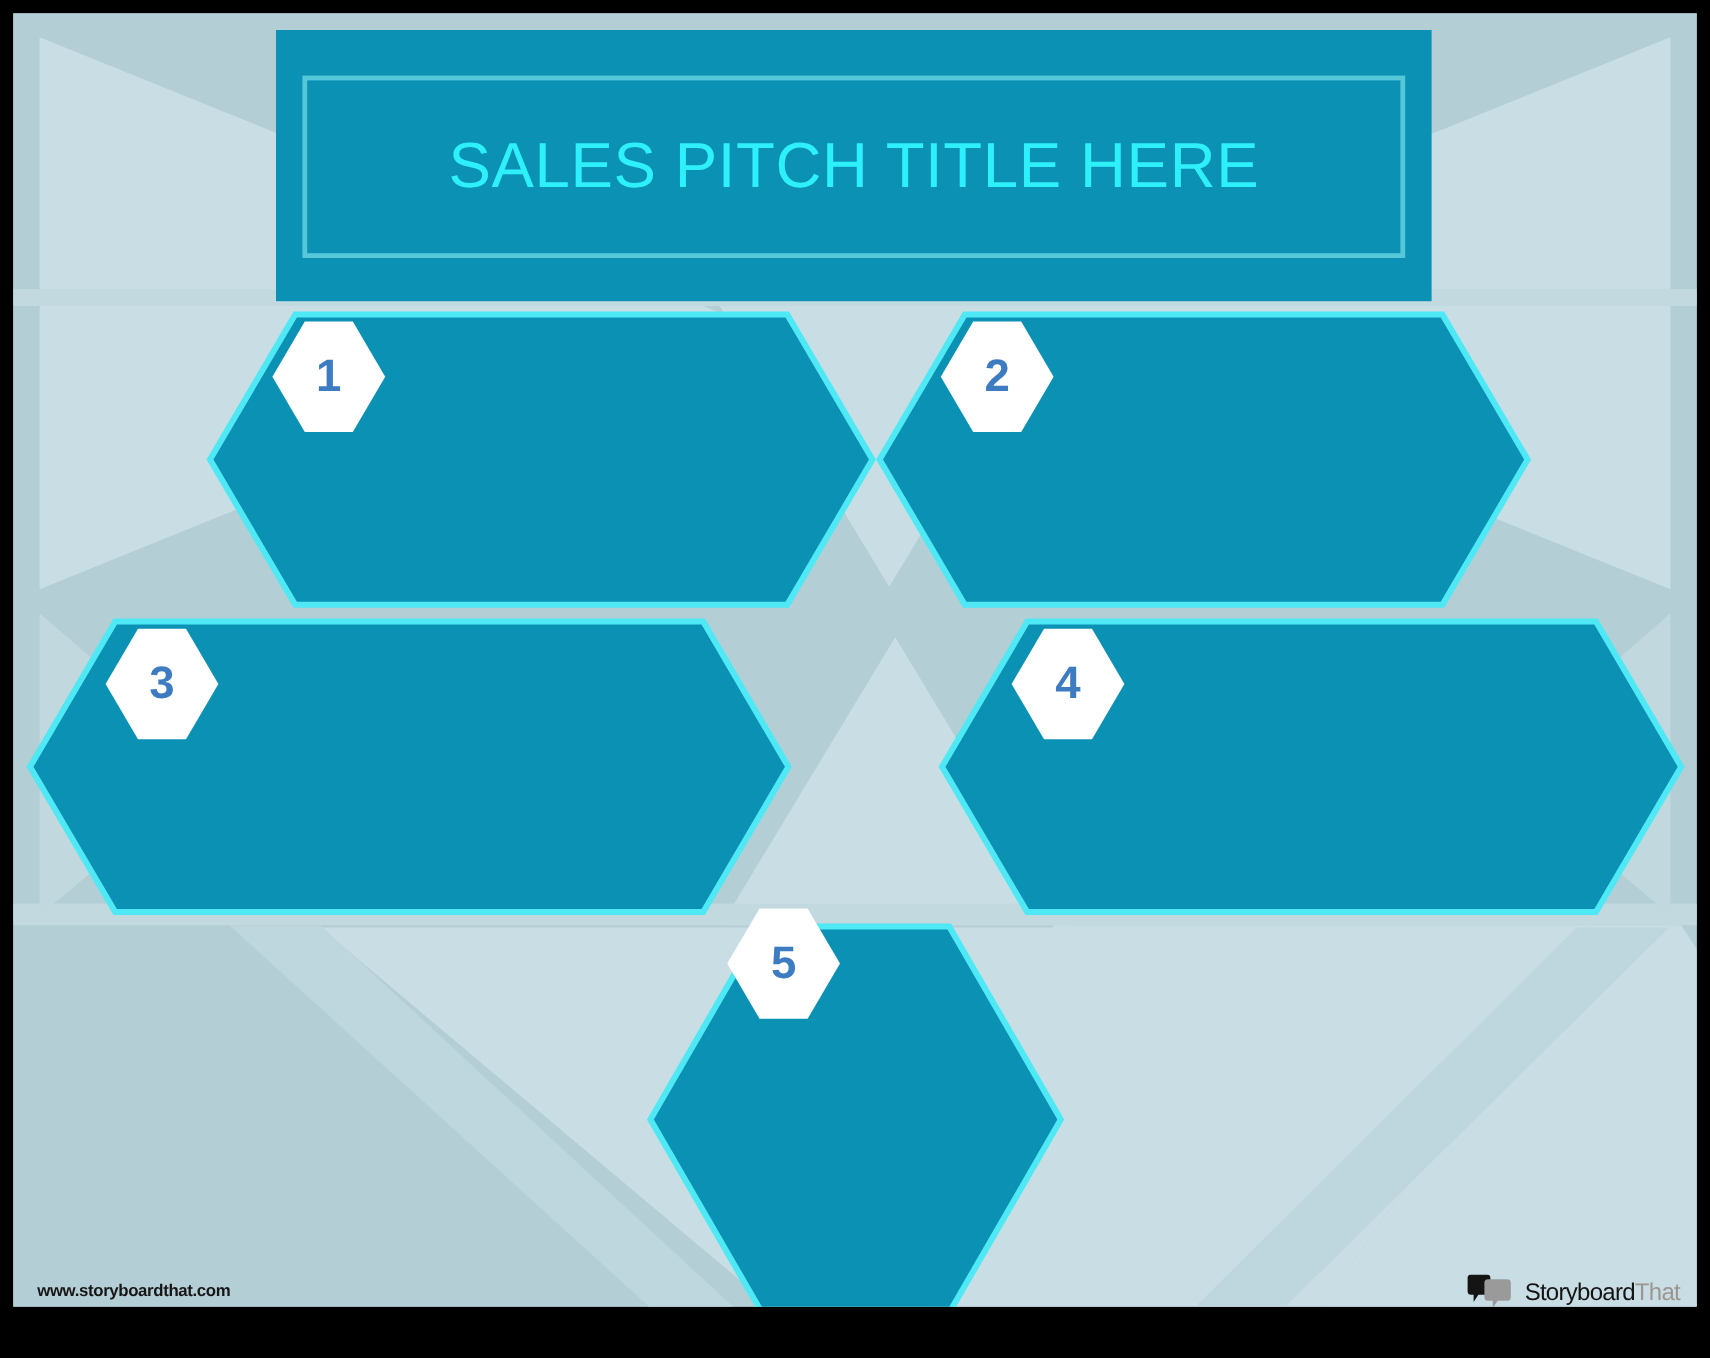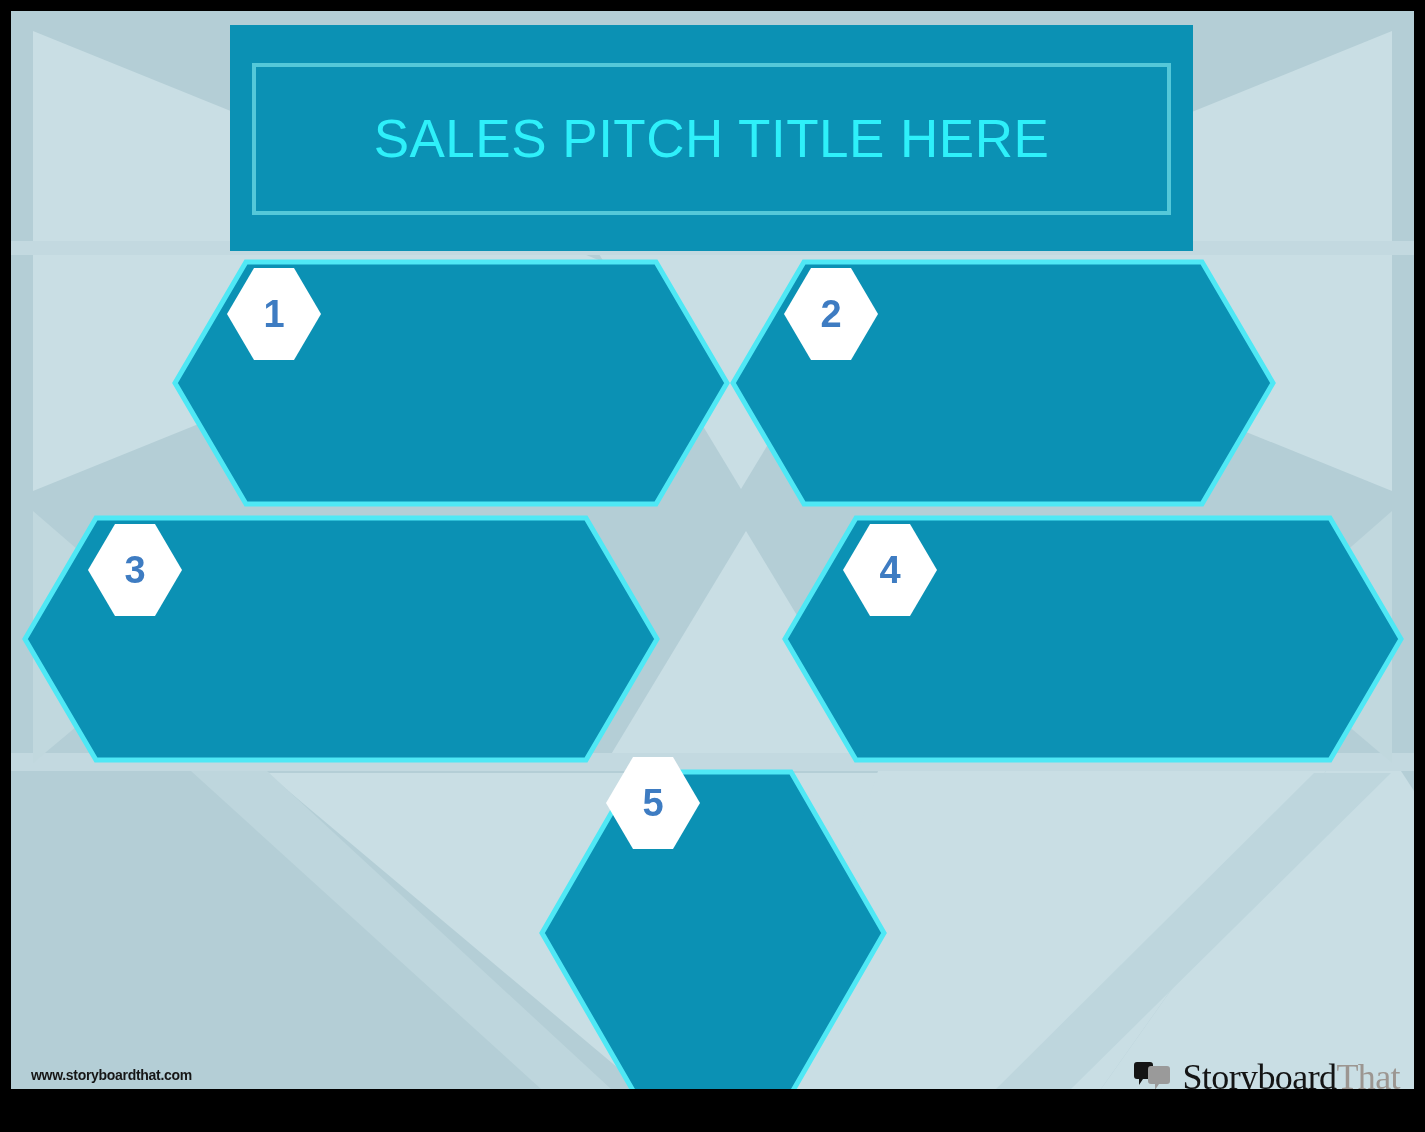--- a/index.html
+++ b/index.html
@@ -129,23 +129,23 @@
     position: absolute;
     right: 14px;
     top: 1046px;
     height: 40px;
     display: flex;
     align-items: center;
     gap: 9px;
   }
   .brand-bubbles { position: relative; width: 40px; height: 30px; }
   .brand-wordmark {
-    font-size: 36px;
+    font-size: 20px;
     letter-spacing: -0.6px;
-    font-family: Liberation Serif, serif;
+    font-family: Liberation Sans, sans-serif;
   }
   .brand-wordmark .w-dark { color: #141414; }
   .brand-wordmark .w-grey { color: #9c9691; }
 </style>
 </head>
 <body>
 
 <div class="slide-frame">
   <div class="canvas">
 

